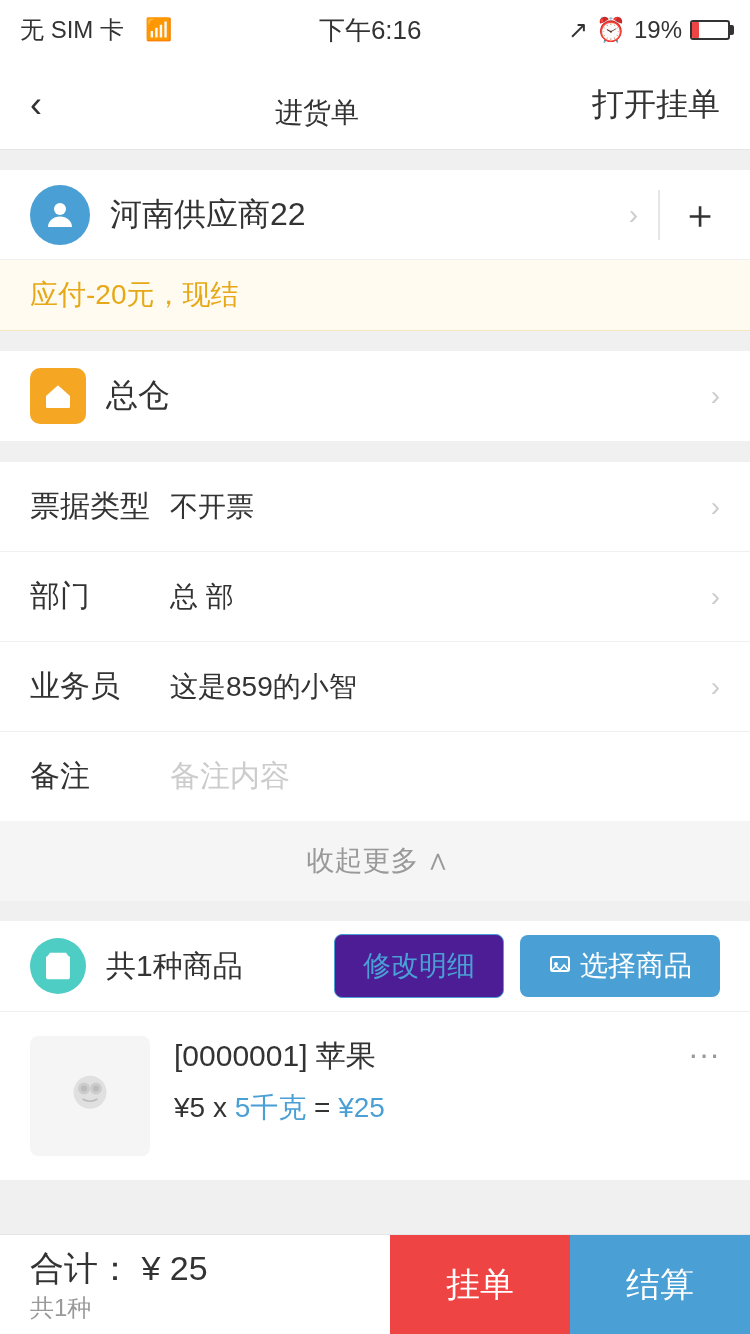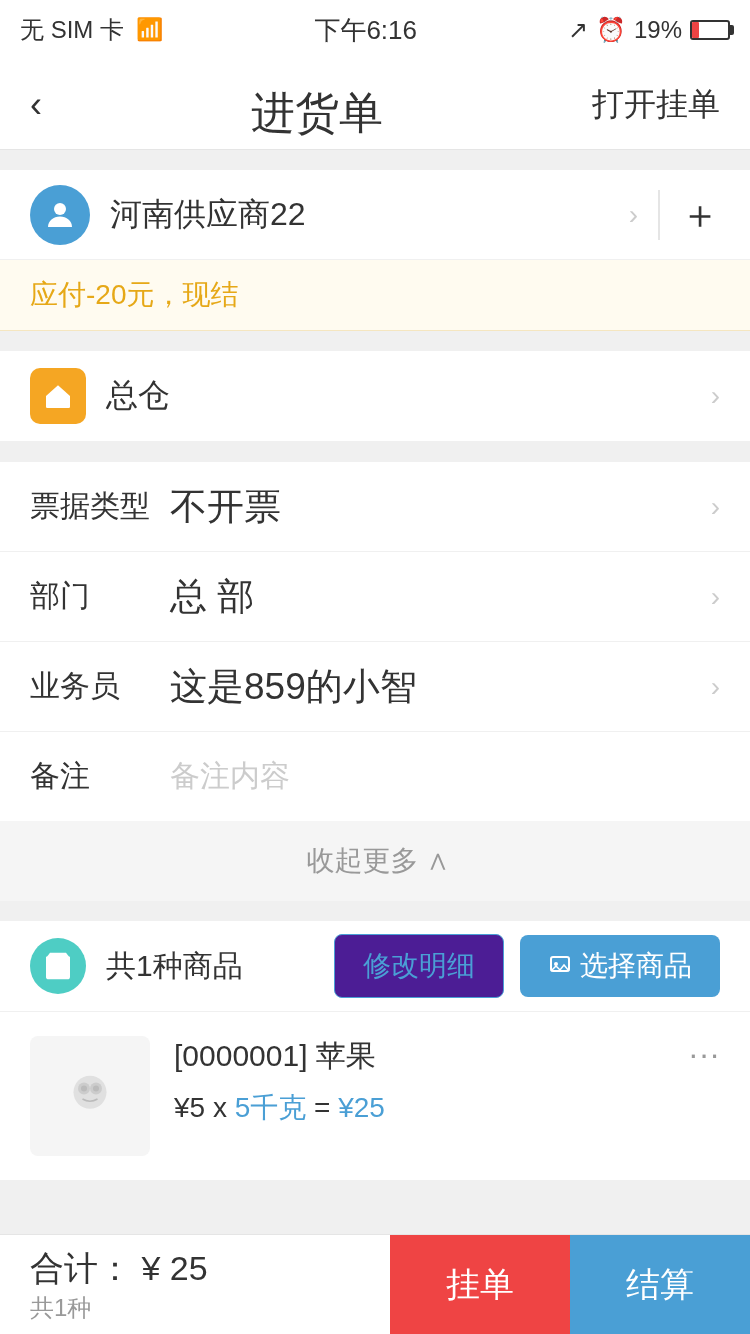--- a/index.html
+++ b/index.html
@@ -22,21 +22,21 @@
       display: flex;
       align-items: center;
       justify-content: space-between;
       padding: 0 20px;
       font-size: 24px;
       color: #333;
     }
     .status-bar-left {
       display: flex;
       align-items: center;
-      gap: 12px;
+      gap: 21px;
     }
     .status-bar-center {
       font-size: 26px;
       font-weight: 500;
     }
     .status-bar-right {
       display: flex;
       align-items: center;
       gap: 8px;
       font-size: 24px;
@@ -78,21 +78,21 @@
       justify-content: space-between;
       padding: 0 30px;
       border-bottom: 1px solid #e5e5e5;
     }
     .nav-back {
       font-size: 36px;
       color: #333;
       cursor: pointer;
     }
     .nav-title {
-      font-size: 44px;
+      font-size: 28px;
       font-weight: 500;
       color: #333;
       margin-top: 17px;
     }
     .nav-action {
       font-size: 32px;
       color: #333;
       cursor: pointer;
     }
 
@@ -198,21 +198,21 @@
       border-top: 1px solid #f0f0f0;
     }
     .form-label {
       font-size: 30px;
       color: #333;
       width: 120px;
       flex-shrink: 0;
     }
     .form-value {
       flex: 1;
-      font-size: 37px;
+      font-size: 28px;
       color: #333;
       margin-left: 20px;
     }
     .form-placeholder {
       flex: 1;
       font-size: 30px;
       color: #ccc;
       margin-left: 20px;
     }
 

